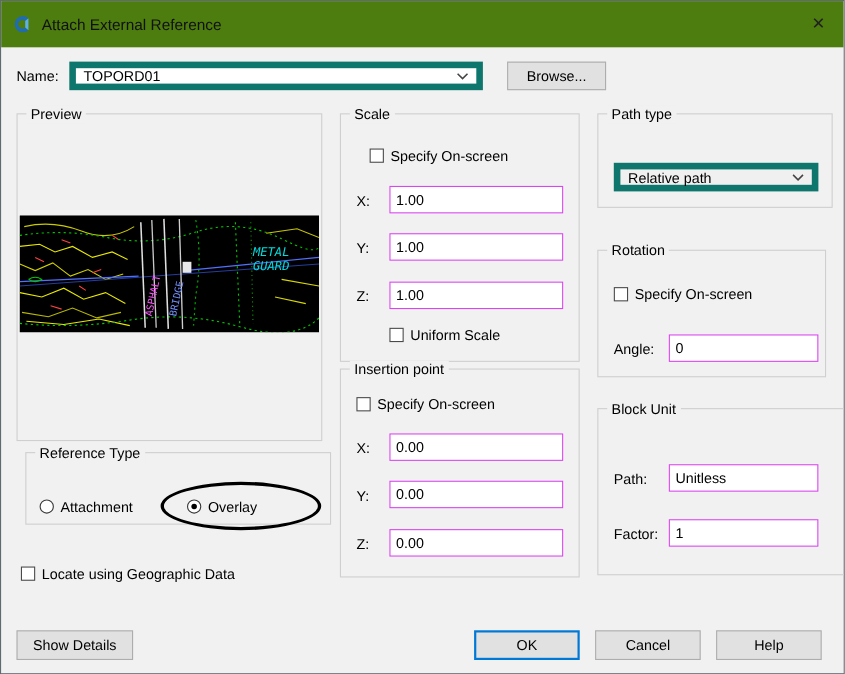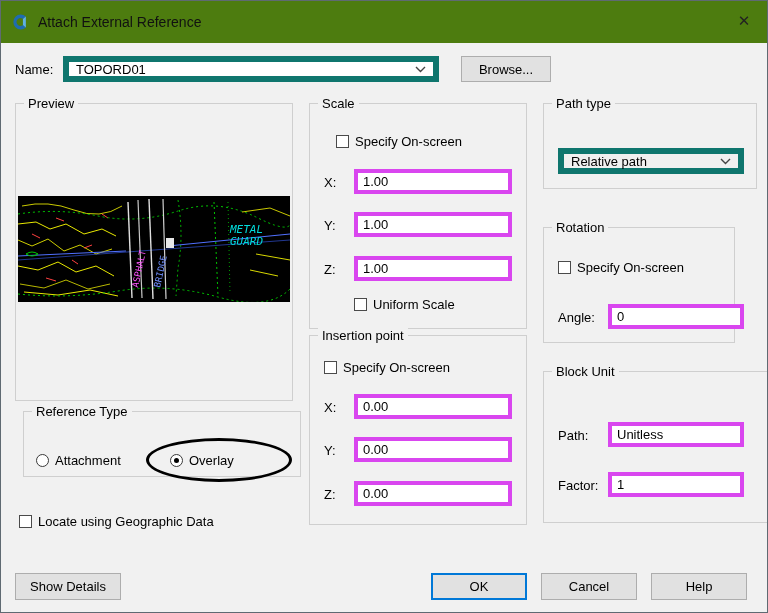--- a/index.html
+++ b/index.html
@@ -14,21 +14,21 @@
     display:flex; align-items:center; padding-left:10px; gap:9px; }
   .app-icon { width:18px; height:18px; display:inline-flex; }
   .title { font-size:14px; color:#111; }
   .close-btn { position:absolute; right:0; top:0; width:46px; height:40px; background:transparent;
     border:none; font-size:15px; color:#222; cursor:pointer; font-family:"Liberation Sans",sans-serif; }
   
   .lbl { position:absolute; white-space:nowrap; }
   .btn { position:absolute; background:#e1e1e1; border:1px solid #adadad; font-size:13px;
     font-family:"Liberation Sans",sans-serif; cursor:pointer; }
   .btn-default { border:2px solid #0078d7; }
-  .txt { position:absolute; border:4px solid #d946ef; background:#fff; font-size:13px;
+  .txt { position:absolute; border:1px solid #d946ef; background:#fff; font-size:13px;
     font-family:"Liberation Sans",sans-serif; padding:0 5px; }
   .combo { position:absolute; background:#fff; border:6px solid #0f766e; display:flex;
     align-items:center; justify-content:space-between; padding:0 7px; cursor:pointer; }
   .combo.gray { background:#f0f0f0; }
   .combo .chev { display:inline-flex; margin-left:6px; }
   .group { position:absolute; border:1px solid #cfcfcf; }
   .group-label { position:absolute; top:-8px; left:8px; background:#f1f1f1; padding:0 4px;
     line-height:16px; white-space:nowrap; }
   .check { position:absolute; display:flex; align-items:center; gap:6px; cursor:pointer; white-space:nowrap; }
   .check .box { width:13px; height:13px; background:#fff; border:1px solid #4a4a4a; flex:0 0 auto; }
@@ -61,21 +61,21 @@
   .uniform-check { left:44px; top:193px; }
   
   .g-ins { left:308px; top:334px; width:218px; height:190px; }
   .ins-specify { left:14px; top:24px; }
   .lab-ix { left:14px; top:64px; } .in-ix { left:44px; top:58px; width:158px; height:25px; }
   .lab-iy { left:14px; top:107px; } .in-iy { left:44px; top:101px; width:158px; height:25px; }
   .lab-iz { left:14px; top:151px; } .in-iz { left:44px; top:145px; width:158px; height:25px; }
   
   .g-path { left:542px; top:102px; width:214px; height:86px; }
   .path-combo { left:14px; top:44px; width:186px; height:26px; }
-  .g-rot { left:542px; top:226px; width:192px; height:116px; }
+  .g-rot { left:542px; top:226px; width:208px; height:116px; }
   .rot-specify { left:14px; top:32px; }
   .lab-angle { left:14px; top:82px; } .in-angle { left:64px; top:76px; width:136px; height:25px; }
   .g-unit { left:542px; top:370px; width:244px; height:152px; }
   .lab-unit { left:14px; top:56px; } .in-unit { left:64px; top:50px; width:136px; height:25px; }
   .lab-factor { left:14px; top:106px; } .in-factor { left:64px; top:100px; width:136px; height:25px; }
   
   .btn-details { left:14px; top:572px; width:106px; height:27px; }
   .btn-ok { left:430px; top:572px; width:96px; height:27px; }
   .btn-cancel { left:540px; top:572px; width:96px; height:27px; }
   .btn-help { left:650px; top:572px; width:96px; height:27px; }

